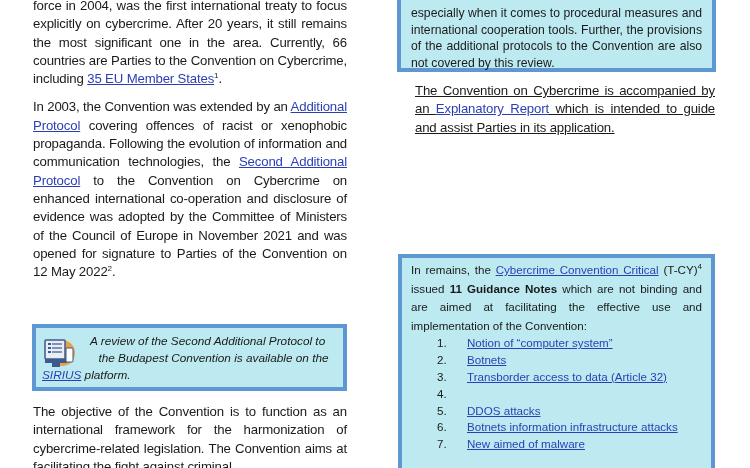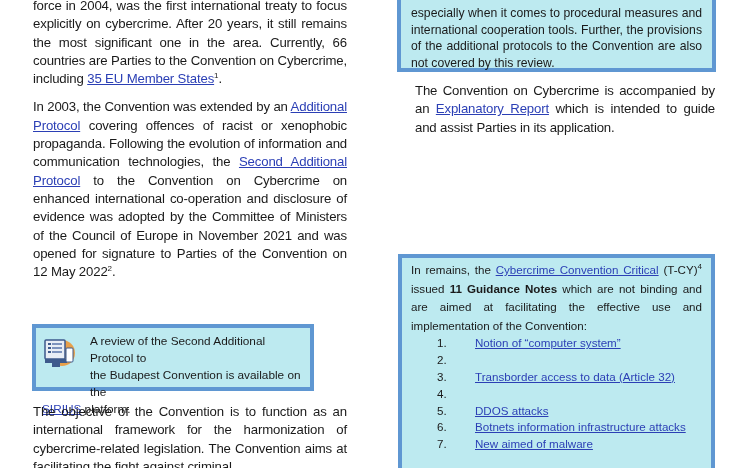--- a/index.html
+++ b/index.html
@@ -13,30 +13,30 @@
   sup { font-size: 8px; line-height: 0; }
   .col-text {
     position: absolute; font-size: 13.2px; line-height: 18.3px; text-align: justify;
     letter-spacing: -0.15px;
   }
   .para { margin: 0 0 10px 0; }
   .box {
     position: absolute; background: #bdeaf0; border: 4px solid #5f97d2;
     box-sizing: border-box;
   }
-  .box-note { left: 32px; top: 324px; width: 282px; height: 67px; font-size: 11.8px; line-height: 17px; padding: 5px 6px 14px 6px; }
+  .box-note { left: 32px; top: 324px; width: 315px; height: 67px; font-size: 11.8px; line-height: 17px; padding: 5px 6px 14px 6px; font-style: italic; }
   .box-note .icon { position: absolute; left: 6px; top: 8px; width: 34px; height: 34px; }
   .box-note .line1 { padding-left: 48px; }
-  .box-note .line2 { padding-left: 48px; }
+  .box-note .line2 { padding-left: 48px; text-align: center; }
   .box-top { left: 397px; top: -8px; width: 319px; height: 80px; font-size: 12.2px; line-height: 16.6px; padding: 9px 10px 0 10px; text-align: justify; }
   .box-cy { left: 398px; top: 254px; width: 317px; height: 230px; font-size: 11.6px; line-height: 18.6px; padding: 3px 9px 0 9px; text-align: justify; }
   .box-cy ol { list-style: none; margin: 0; padding: 0; }
   .box-cy li { display: flex; line-height: 16.8px; margin: 0; }
   .box-cy li .num { width: 28px; padding-left: 26px; flex: none; }
-  .box-cy li .txt { flex: 1; padding-left: 2px; margin-left: 8px; }
+  .box-cy li .txt { flex: 1; padding-left: 2px; }
   .right-col { left: 415px; width: 300px; }
   .left-col { left: 33px; width: 314px; }
 </style>
 </head>
 <body>
 
 <div class="col-text left-col" style="top:-3px;">
   <p class="para"><span>force in 2004, was the first international treaty to focus explicitly on cybercrime. After 20 years, it still remains the most significant one in the area. Currently, 66 countries are Parties to the Convention on Cybercrime, including </span><a>35 EU Member States</a><sup>1</sup><span>.</span></p>
   <p class="para"><span>In 2003, the Convention was extended by an </span><a>Additional Protocol</a><span> covering offences of racist or xenophobic propaganda. Following the evolution of information and communication technologies, the </span><a>Second Additional Protocol</a><span> to the Convention on Cybercrime on enhanced international co-operation and disclosure of evidence was adopted by the Committee of Ministers of the Council of Europe in November 2021 and was opened for signature to Parties of the Convention on 12 May 2022</span><sup>2</sup><span>.</span></p>
 </div>
@@ -61,33 +61,34 @@
 </div>
 
 <div class="col-text left-col" style="top:403px;">
   <p class="para">The objective of the Convention is to function as an international framework for the harmonization of cybercrime-related legislation. The Convention aims at facilitating the fight against criminal</p>
 </div>
 
 <div class="box box-top">
   <div>especially when it comes to procedural measures and international cooperation tools. Further, the provisions of the additional protocols to the Convention are also not covered by this review.</div>
 </div>
 
-<div class="col-text right-col" style="top:82px;">
+<div class="col-text right-col" style="top:82px;text-decoration:underline;">
   <p class="para"><span>The Convention on Cybercrime is accompanied by an </span><a>Explanatory Report</a><span> which is intended to guide and assist Parties in its application.</span></p>
 </div>
 
 <div class="box box-cy">
   <div><span>In remains, the </span><a>Cybercrime Convention Critical</a><span> (T-CY)</span><sup>4</sup><span> issued </span><b>11 Guidance Notes</b><span> which are not binding and are aimed at facilitating the effective use and implementation of the Convention:</span></div>
   <ol>
     <li>
         <span class="num">1.</span>
         <a class="txt">Notion of “computer system”</a>
       </li>
     <li>
         <span class="num">2.</span>
+        <a class="txt">Botnets</a>
       </li>
     <li>
         <span class="num">3.</span>
         <a class="txt">Transborder access to data (Article 32)</a>
       </li>
     <li>
         <span class="num">4.</span>
       </li>
     <li>
         <span class="num">5.</span>

